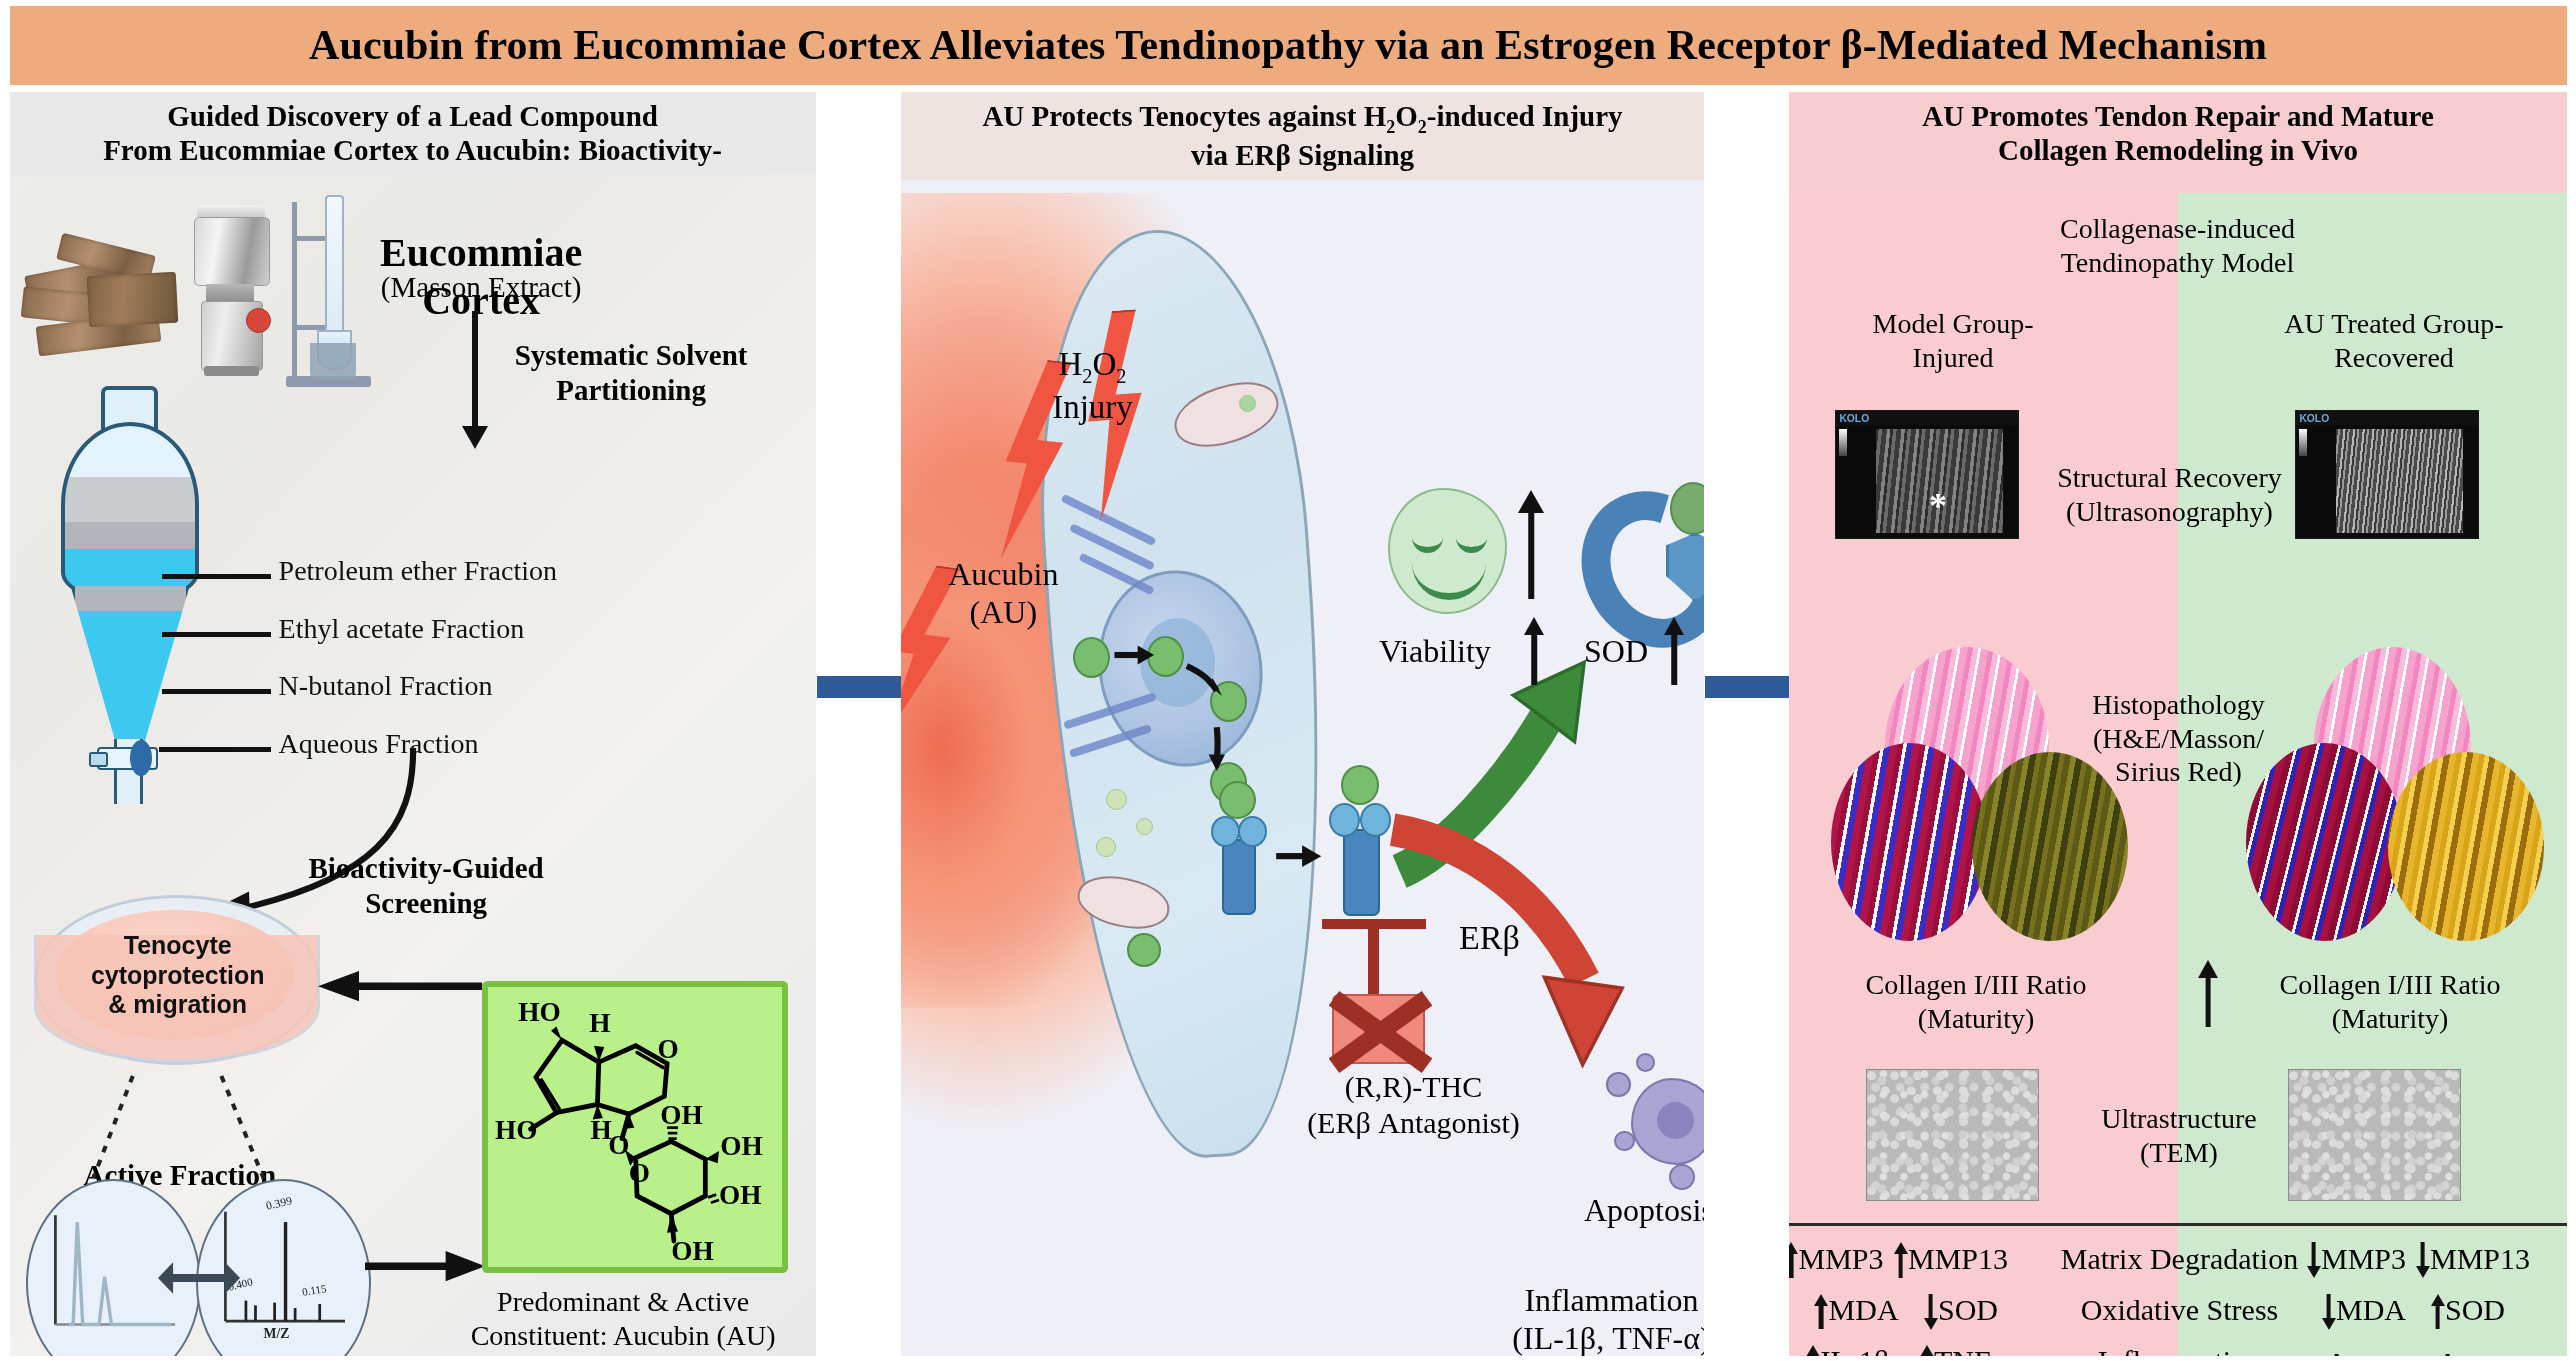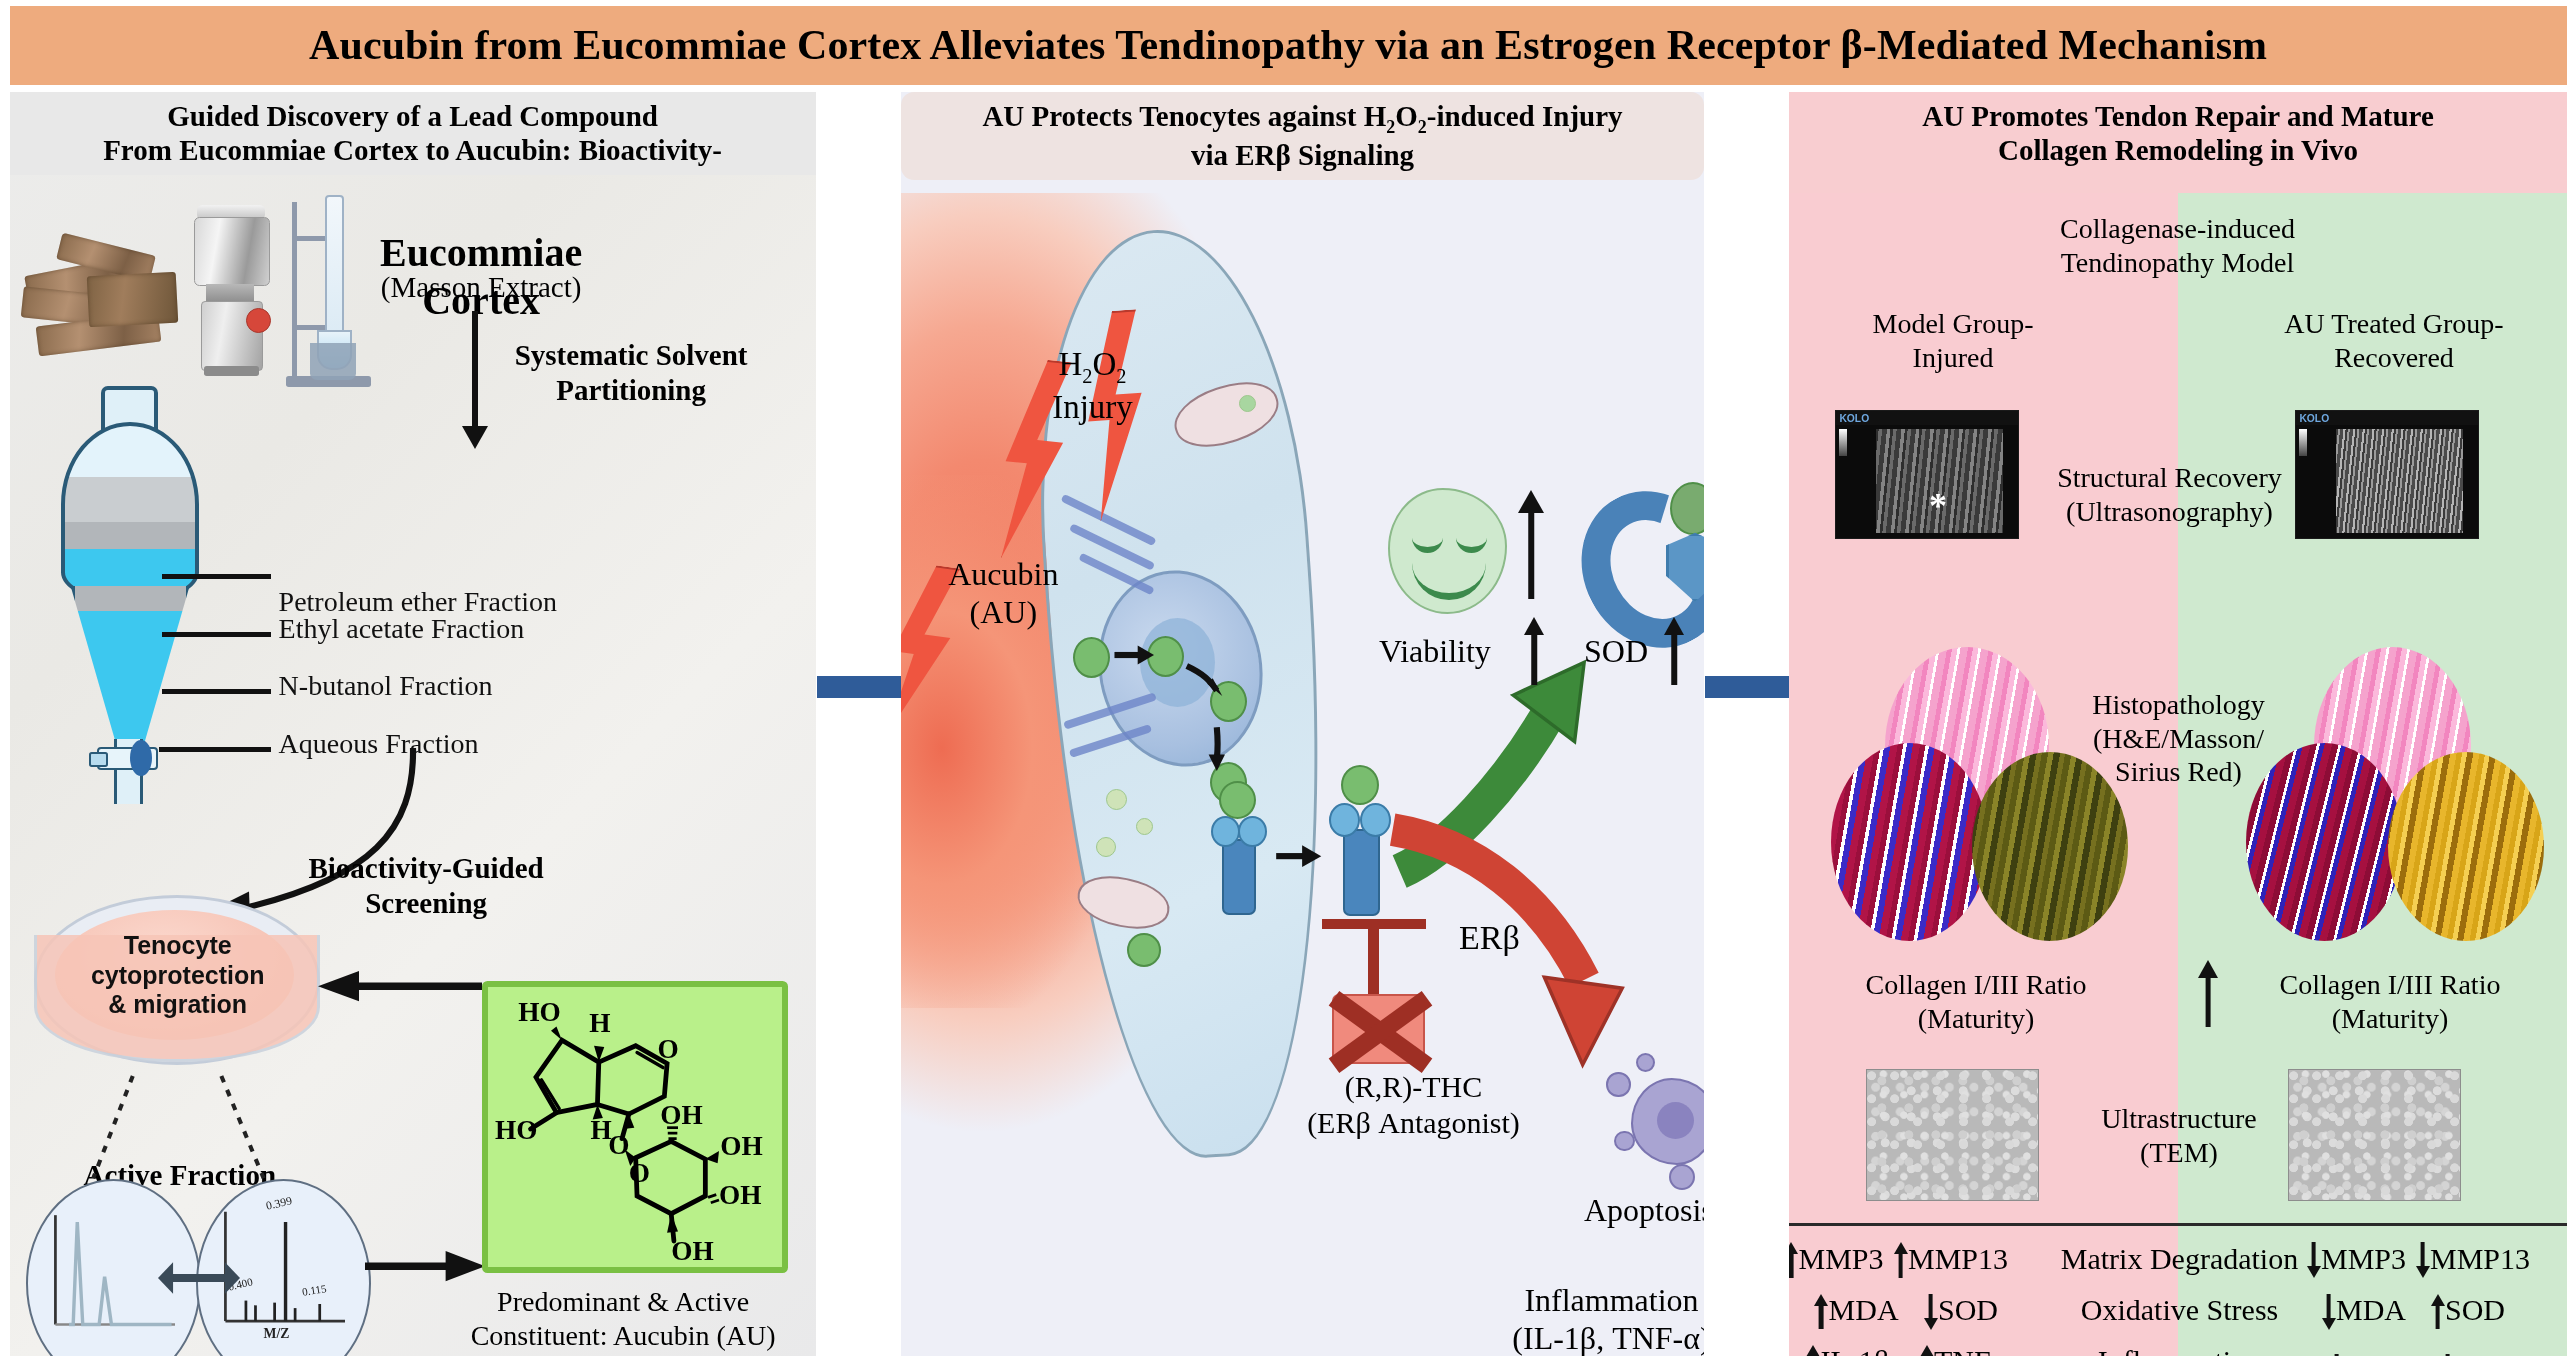--- a/index.html
+++ b/index.html
@@ -15,21 +15,21 @@
   
   .panel{position:absolute;overflow:hidden;}
   #panelA{left:9.6px;top:92px;width:806px;height:1264px;
           background:linear-gradient(135deg,#ececeb 0%,#eae9e5 30%,#f2f1ee 62%,#e9e9ea 100%);}
   #panelB{left:901px;top:92px;width:803px;height:1264px;background:#eeeff7;}
   #panelC{left:1789px;top:92px;width:778px;height:1264px;background:#f8cdd0;}
 
   .phead{position:absolute;left:0;top:0;width:100%;text-align:center;font-weight:bold;color:#000;
          line-height:1.18;font-family:"Liberation Serif",serif;}
   #panelA .phead{background:#e8e8e8;padding:6.8px 27px 8.2px;font-size:29px;box-sizing:border-box;}
-  #panelB .phead{background:#eee3e1;padding:6.8px 27px 8.2px;font-size:29px;box-sizing:border-box;border-radius:13px;}
+  #panelB .phead{background:#eee3e1;padding:6.8px 27px 8.2px;font-size:29px;box-sizing:border-box;}
   #panelC .phead{background:#f8cdd0;padding:6.8px 27px 8.2px;font-size:29px;box-sizing:border-box;}
 
   
   #bRed{position:absolute;left:0;top:101px;width:294px;height:1025px;
         background:radial-gradient(ellipse 342px 560px at 82px 424px,#f0795f 0%,#f3896f 28%,#f6a891 52%,#f8cdbf 72%,rgba(240,238,247,0) 92%);}
   #bRedLow{position:absolute;left:0;top:383px;width:226px;height:533px;
         background:radial-gradient(ellipse 226px 342px at 41px 273px,#ee6c52 0%,#f59578 40%,rgba(238,239,247,0) 85%);}
 
   
   #cLeft{position:absolute;left:0;top:101px;width:50%;height:1163px;background:#f9ccd1;}
@@ -216,21 +216,21 @@
            border-left:4.1px solid #2a5a77;border-right:4.1px solid #2a5a77;
            clip-path:polygon(0 0,100% 0,62% 100%,38% 100%);
            background:linear-gradient(180deg,#b2b6ba 0 16%,#3dc8ef 16% 100%);"></div>
       <div style="position:absolute;left:66px;top:353px;width:23px;height:65px;background:#dff0f8;border-left:3.4px solid #2a5a77;border-right:3.4px solid #2a5a77;"></div>
       <div style="position:absolute;left:49px;top:361px;width:57px;height:19px;border-radius:4.1px;background:#e7f4fa;border:2.7px solid #2a5a77;"></div>
       <div style="position:absolute;left:82px;top:354px;width:22px;height:36px;border-radius:50%;background:#2f6aa8;"></div>
       <div style="position:absolute;left:41px;top:366px;width:15px;height:11px;border-radius:2.7px;background:#b8dcee;border:2.1px solid #2a5a77;"></div>
     </div>
 
     <div class="fracline" style="left:152px;top:482px;width:109px;"></div>
-    <div class="fracLbl" style="left:269px;top:463px;margin-top:31px;">Petroleum ether Fraction</div>
+    <div class="fracLbl" style="left:269px;top:463px;">Petroleum ether Fraction</div>
 
     <div class="fracline" style="left:152px;top:540px;width:109px;"></div>
     <div class="fracLbl" style="left:269px;top:521px;">Ethyl acetate Fraction</div>
 
     <div class="fracline" style="left:152px;top:597px;width:109px;"></div>
     <div class="fracLbl" style="left:269px;top:578px;">N-butanol Fraction</div>
 
     <div class="fracline" style="left:149px;top:655px;width:112px;"></div>
     <div class="fracLbl" style="left:269px;top:636px;">Aqueous Fraction</div>
 

